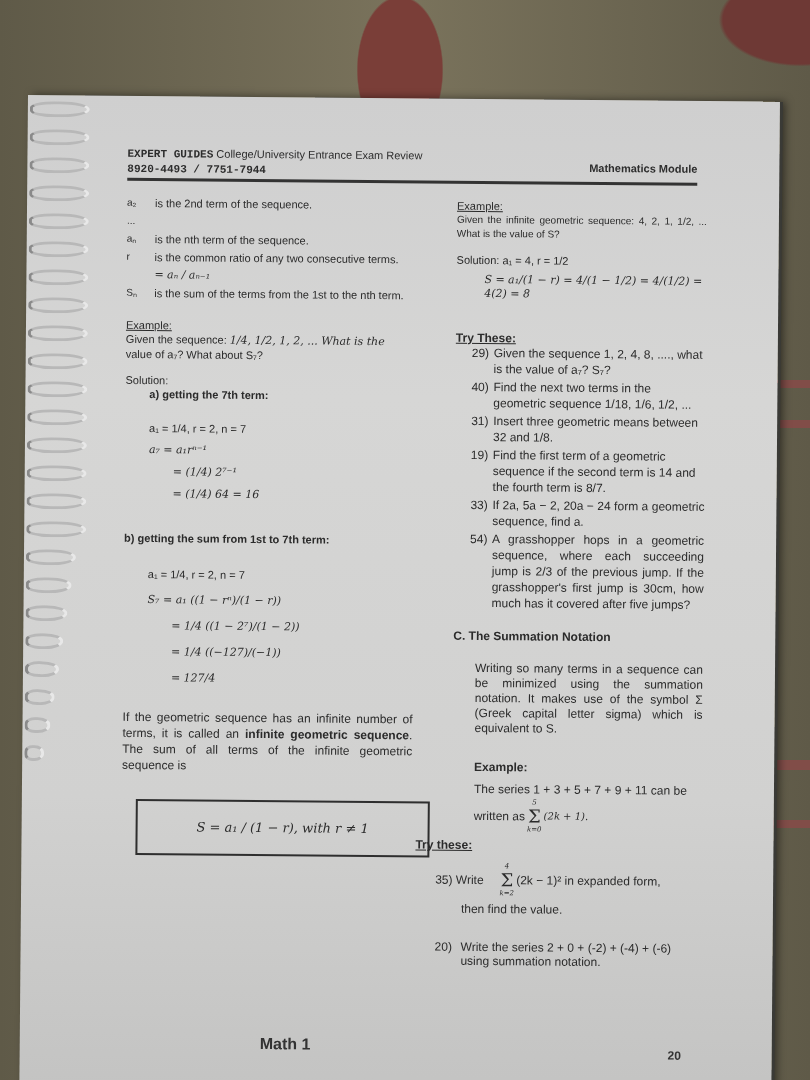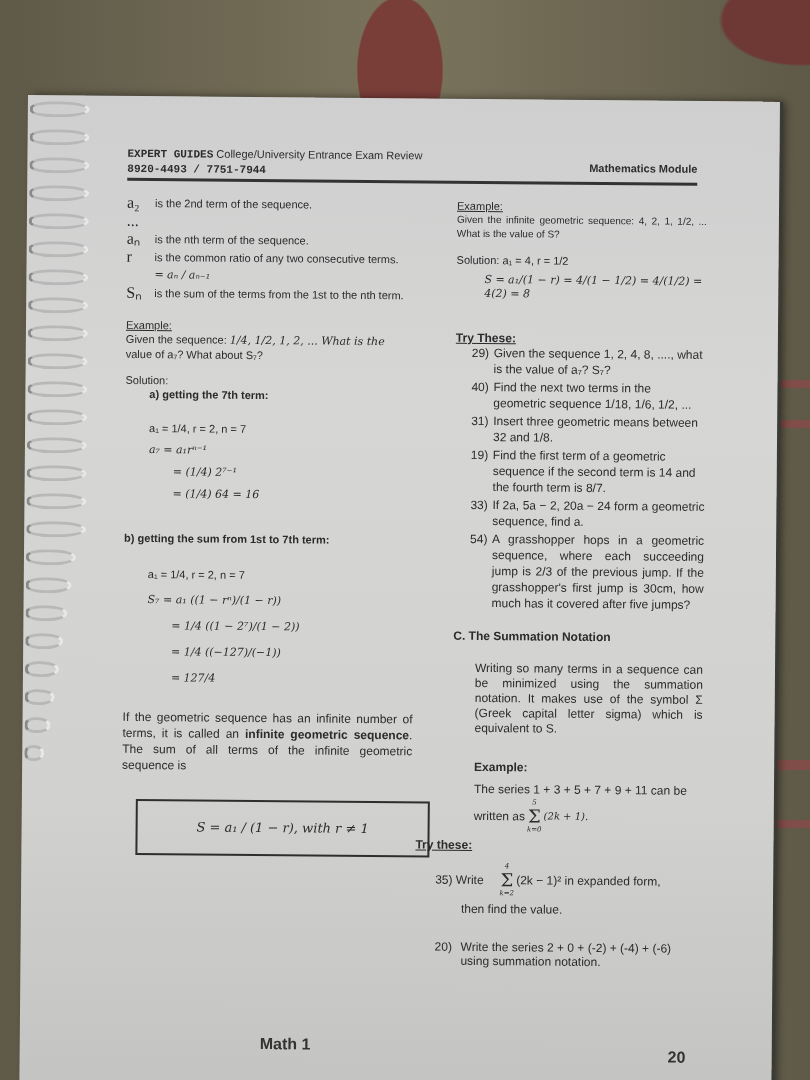--- a/index.html
+++ b/index.html
@@ -28,33 +28,33 @@
     background: transparent;
   }
   .header { position:absolute; left: 100px; top: 50px; width: 570px; border-bottom: 3px solid #333; padding-bottom: 2px; }
   .h-left { font-size: 11px; line-height: 14px; color:#2d2d2d; }
   .h-left b { font-weight: bold; font-family: Liberation Mono, monospace; }
   .h-right { position:absolute; right: 0; top: 12px; font-size: 11px; font-weight: bold; color:#2d2d2d; }
   .col { position:absolute; font-size: 11px; line-height: 14px; color:#2b2b2b; }
   .lcol { left: 100px; top: 100px; width: 290px; }
   .rcol { left: 430px; top: 100px; width: 250px; }
   .def { display:flex; margin-bottom: 4px; }
-  .def .sym { width: 28px; flex: none; font-size: 16px; font-family: Liberation Serif, serif; }
+  .def .sym { width: 28px; flex: none; font-size: 10px; }
   .u { text-decoration: underline; }
   .b { font-weight: bold; }
   .math { font-family: "DejaVu Serif", serif; font-style: italic; }
   .ind { margin-left: 24px; }
   .row { display:flex; align-items:center; margin: 4px 0; }
   .just { text-align: justify; }
   .box { border: 2px solid #2e2e2e; width: 290px; height: 52px; display:flex; align-items:center; justify-content:center; margin-top: 26px; margin-left: 14px; }
   .qnum { display:inline-block; width: 22px; }
   .q { display:flex; margin-bottom: 2px; font-size: 12px; line-height: 16px; }
   .q .qt { flex:1; }
   .footer-left { position:absolute; left: 240px; top: 938px; font-size: 16px; font-weight: bold; color:#333; }
-  .footer-right { position:absolute; left: 648px; top: 948px; font-size: 16px; font-weight: bold; color:#333; }
+  .footer-right { position:absolute; left: 648px; top: 948px; font-size: 12px; font-weight: bold; color:#333; }
   .sigma { display:inline-flex; flex-direction:column; align-items:center; vertical-align: middle; font-family:"DejaVu Serif", serif; line-height: 9px; margin: 0 2px; }
   .sigma .s { font-size: 18px; line-height: 18px; }
   .sigma .lim { font-size: 7px; font-style: italic; }
 </style>
 </head>
 <body>
 
 <div class="rstripe" style="top:380px"></div>
 <div class="rstripe" style="top:420px"></div>
 <div class="rstripe" style="top:760px;height:10px"></div>

